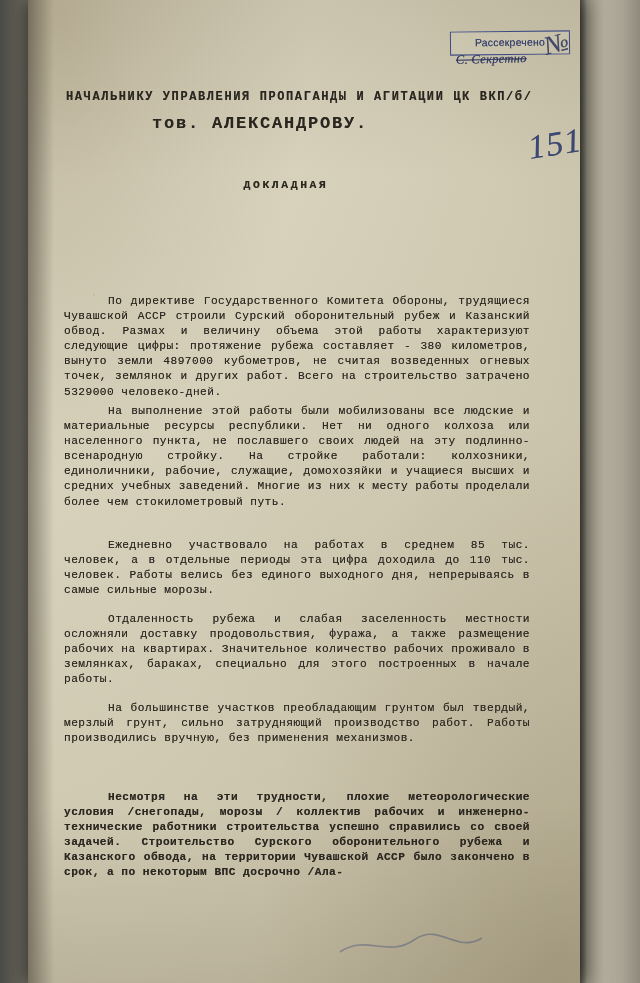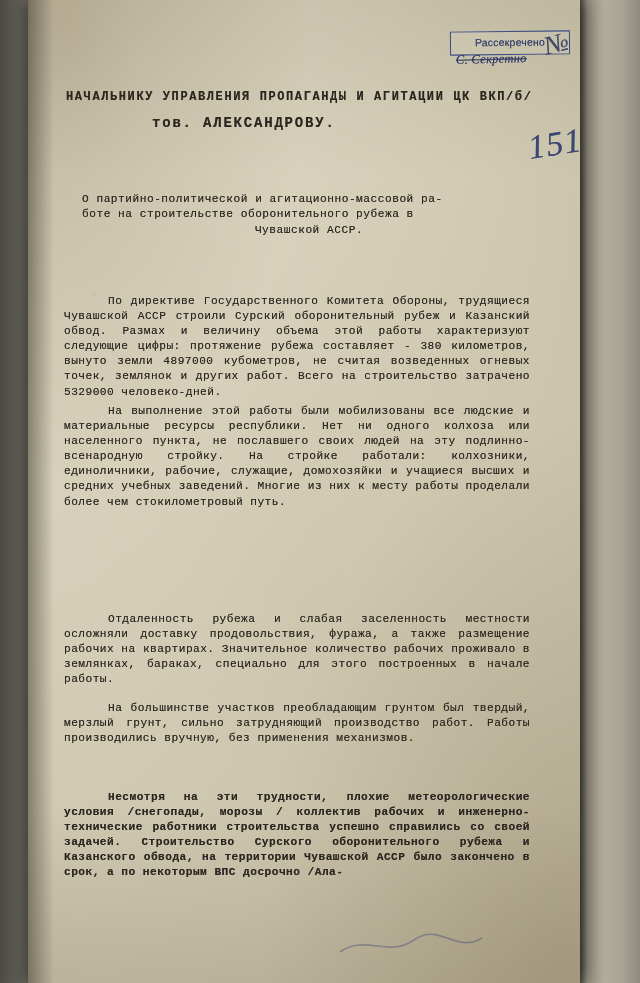--- a/index.html
+++ b/index.html
@@ -96,21 +96,21 @@
     position: absolute;
     left: 30px;
     top: 90px;
     width: 470px;
   }
   .addressee .l2 {
     margin-top: 11px;
     margin-left: 86px;
     letter-spacing: 1.8px;
     font-weight: bold;
-    font-size: 14px;
+    font-size: 17px;
   }
   .title-block {
     position: absolute;
     left: 0;
     top: 178px;
     width: 500px;
     text-align: center;
   }
   .title-block .dokl {
     letter-spacing: 2.6px;
@@ -236,29 +236,26 @@
     <div id="stamp-sub">С. Секретно</div>
     <div id="hand-top">№</div>
     <div id="hand-folio">151</div>
 
     <div class="addressee">
       <div class="hdr">НАЧАЛЬНИКУ УПРАВЛЕНИЯ ПРОПАГАНДЫ И АГИТАЦИИ ЦК ВКП/б/</div>
       <div class="l2">тов. АЛЕКСАНДРОВУ.</div>
     </div>
 
     <div class="title-block">
-      <div class="subject">
-        <div>О партийно-политической и агитационно-массовой ра-</div>
-        <div>боте на строительстве оборонительного рубежа в</div>
-        <div class="c">Чувашской АССР.</div>
-      </div>
+      <div class="dokl">ДОКЛАДНАЯ</div>
     </div>
 
     <div class="para p1"><span class="ind"></span><span>По директиве Государственного Комитета Обороны, трудящиеся Чувашской АССР строили Сурский оборонительный рубеж и Казанский обвод. Размах и величину объема этой работы характеризуют следующие цифры: протяжение рубежа составляет - 380 километров, вынуто земли 4897000 кубометров, не считая возведенных огневых точек, землянок и других работ. Всего на строительство затрачено 5329000 человеко-дней.</span></div>
     <div class="para p2"><span class="ind"></span><span>На выполнение этой работы были мобилизованы все людские и материальные ресурсы республики. Нет ни одного колхоза или населенного пункта, не пославшего своих людей на эту подлинно-всенародную стройку. На стройке работали: колхозники, единоличники, рабочие, служащие, домохозяйки и учащиеся высших и средних учебных заведений. Многие из них к месту работы проделали более чем стокилометровый путь.</span></div>
+    <div class="para p3"><span class="ind"></span><span>Ежедневно участвовало на работах в среднем 85 тыс. человек, а в отдельные периоды эта цифра доходила до 110 тыс. человек. Работы велись без единого выходного дня, непрерываясь в самые сильные морозы.</span></div>
     <div class="para p4"><span class="ind"></span><span>Отдаленность рубежа и слабая заселенность местности осложняли доставку продовольствия, фуража, а также размещение рабочих на квартирах. Значительное количество рабочих проживало в землянках, бараках, специально для этого построенных в начале работы.</span></div>
     <div class="para p5"><span class="ind"></span><span>На большинстве участков преобладающим грунтом был твердый, мерзлый грунт, сильно затрудняющий производство работ. Работы производились вручную, без применения механизмов.</span></div>
     <div class="para p6"><span class="ind"></span><span>Несмотря на эти трудности, плохие метеорологические условия /снегопады, морозы / коллектив рабочих и инженерно-технические работники строительства успешно справились со своей задачей. Строительство Сурского оборонительного рубежа и Казанского обвода, на территории Чувашской АССР было закончено в срок, а по некоторым ВПС досрочно /Ала-</span></div>
 
     <svg id="hand-bottom" viewBox="0 0 150 30">
       <path d="M4 22 C 30 4, 52 28, 78 10 S 120 24, 146 8" stroke="#2b3a74" stroke-width="1.6" fill="none"></path>
     </svg>
   </div>
 </div>
 

